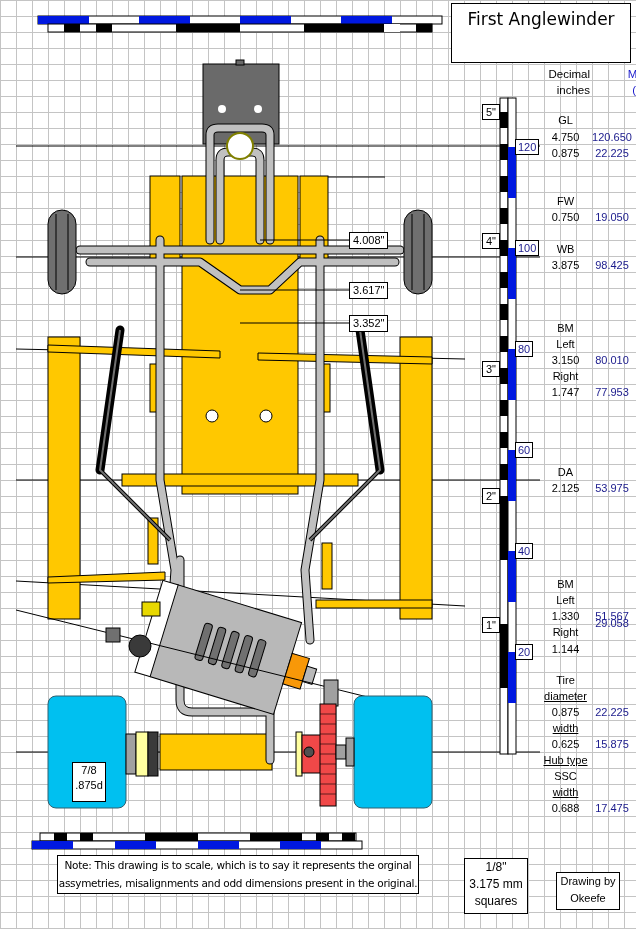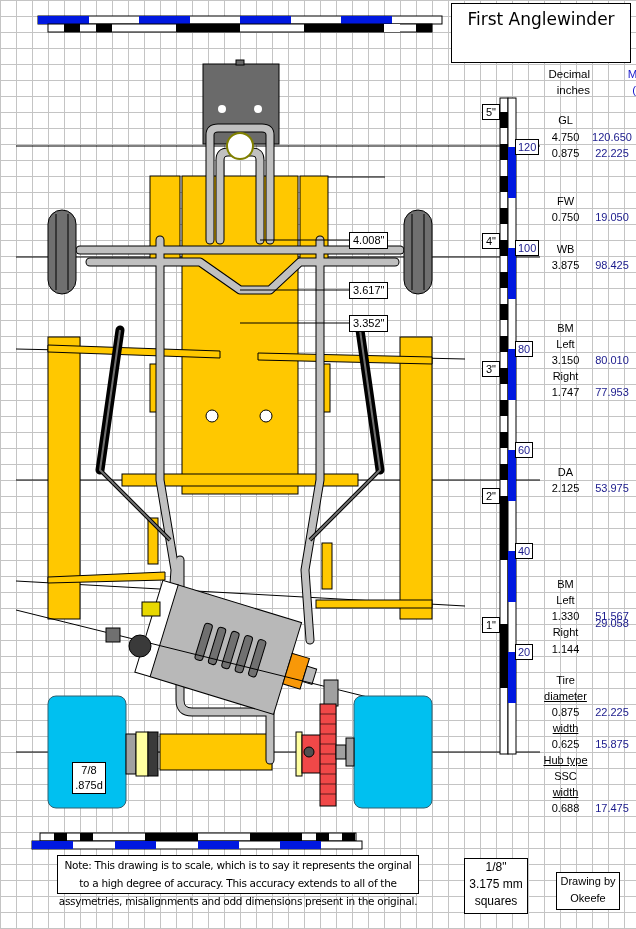--- a/index.html
+++ b/index.html
@@ -273,28 +273,27 @@
 <div class="mlbl" style="left:515px;top:240px">100</div>
 <div class="mlbl" style="left:515px;top:341px">80</div>
 <div class="mlbl" style="left:515px;top:442px">60</div>
 <div class="mlbl" style="left:515px;top:543px">40</div>
 <div class="mlbl" style="left:515px;top:644px">20</div>
 
 <div class="dimlbl" style="left:349px;top:232px">4.008"</div>
 <div class="dimlbl" style="left:349px;top:282px">3.617"</div>
 <div class="dimlbl" style="left:349px;top:315px">3.352"</div>
 
-<div class="box" style="left:72px;top:762px;width:34px;height:32px;font-size:11px;line-height:15px;border-width:1px;">
+<div class="box" style="left:72px;top:762px;width:34px;height:40px;font-size:11px;line-height:15px;border-width:1px;">
   <div>7/8</div>
   <div>.875d</div>
 </div>
 
 <div class="box note">
   <div>Note: This drawing is to scale, which is to say it represents the orginal</div>
-  <div>to a high degree of accuracy.  This accuracy extends to all of the</div>
   <div>assymetries, misalignments and odd dimensions present in the original.</div>
 </div>
 
 <div class="box sq">
   <div>1/8"</div>
   <div>3.175 mm</div>
   <div>squares</div>
 </div>
 
 <div class="box by">

